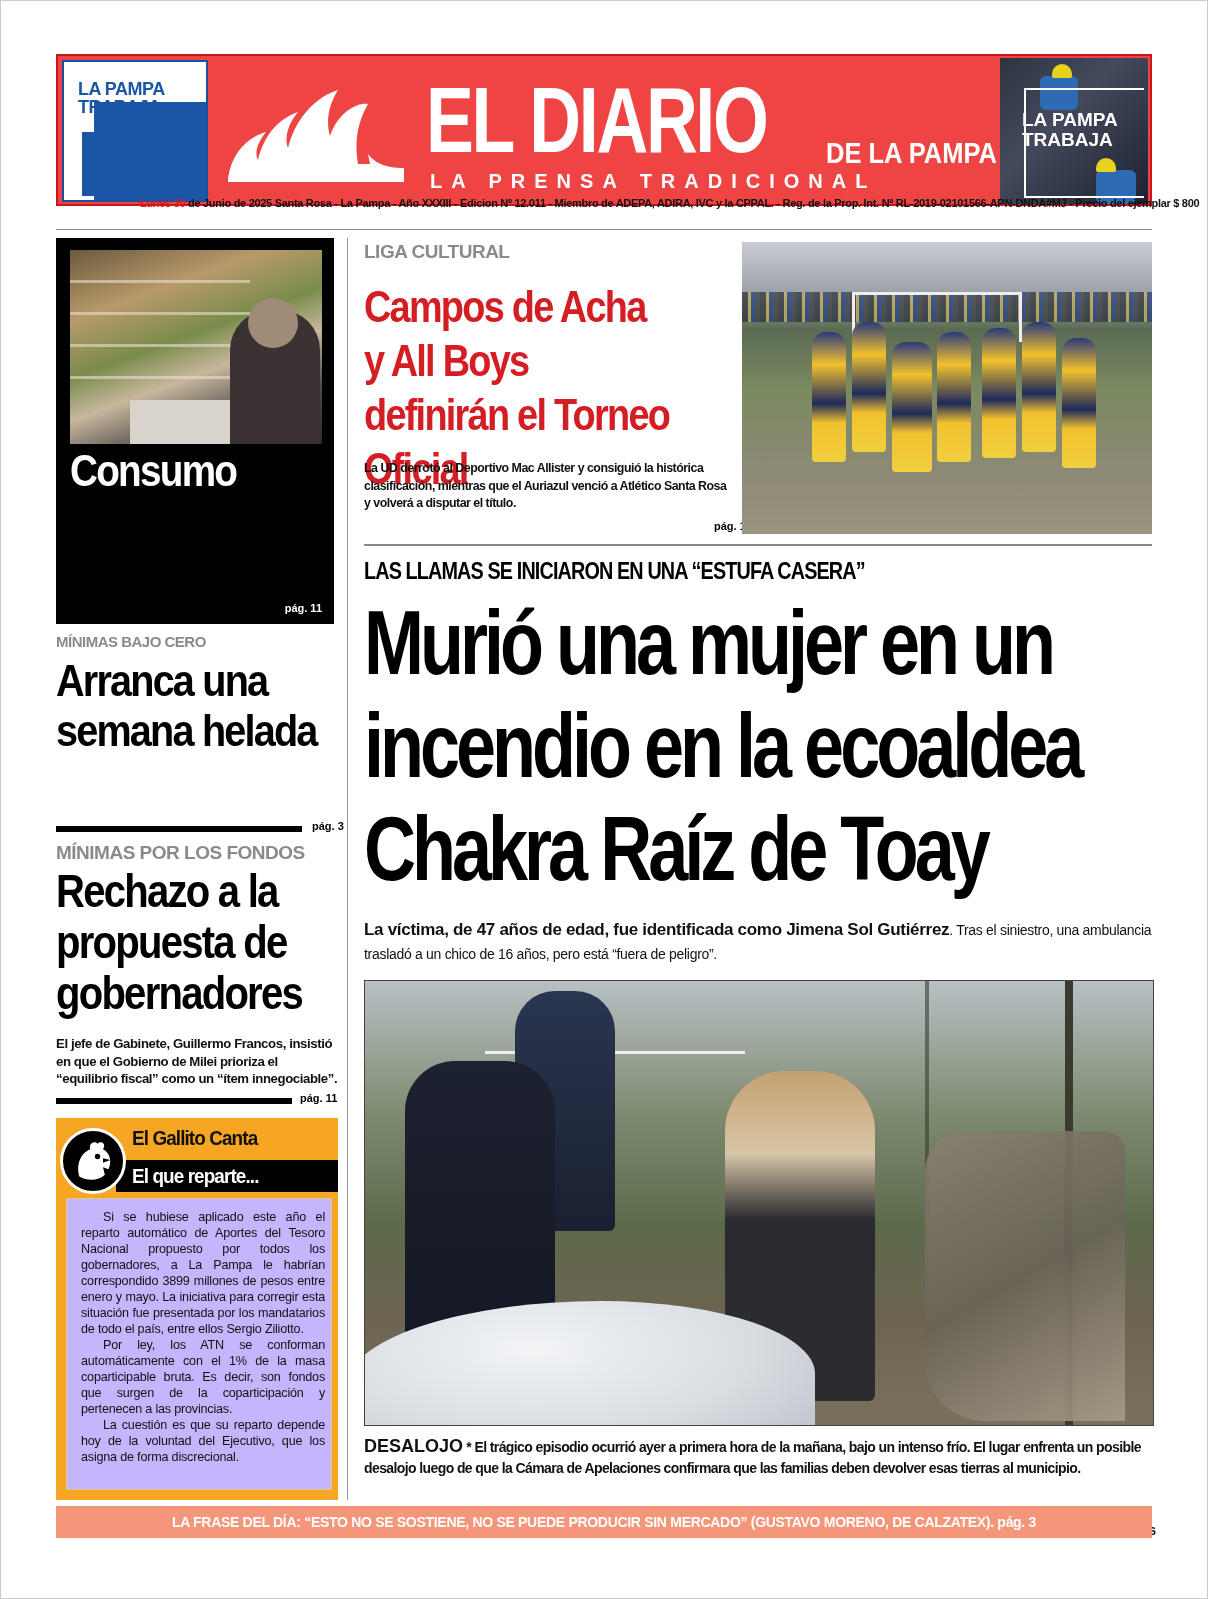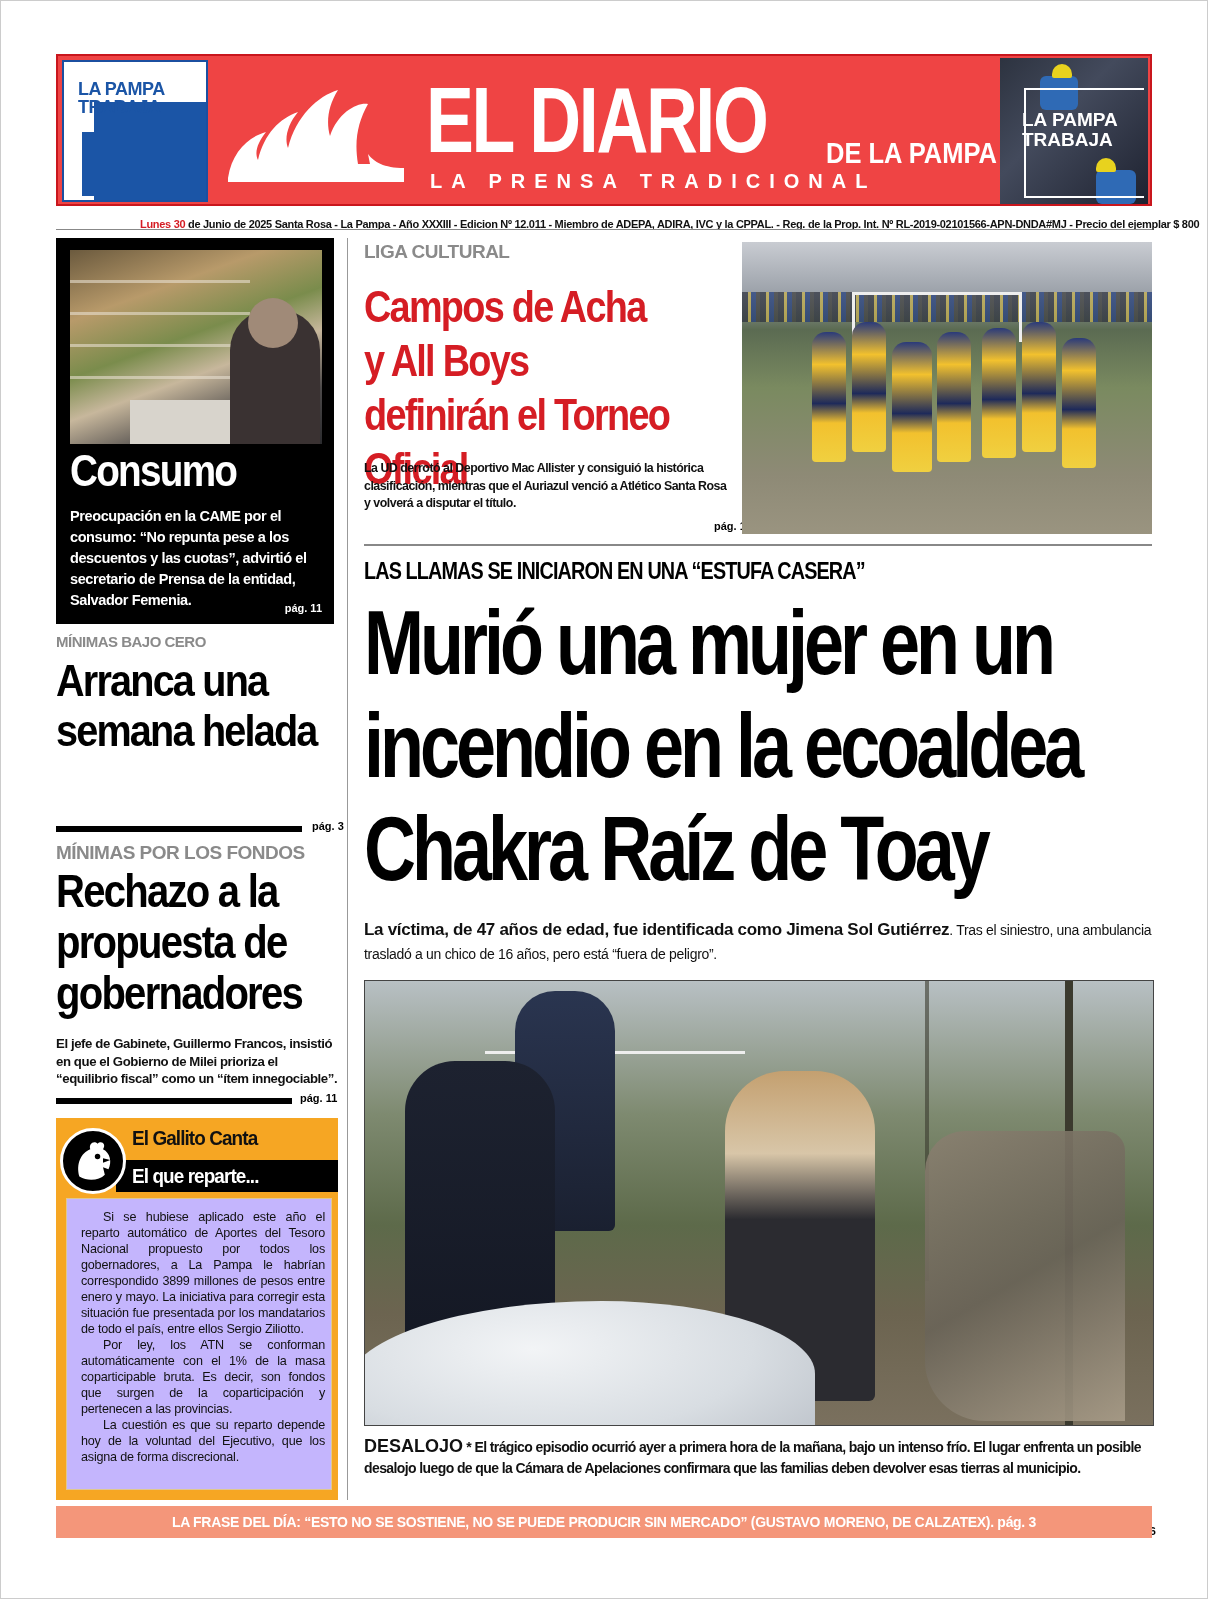--- a/index.html
+++ b/index.html
@@ -18,21 +18,21 @@
   #title-tag { left: 372px; top: 114px; color: #fff; font-weight: 700; font-size: 20px; letter-spacing: 9px; }
   #title-sub { left: 768px; top: 80px; color: #fff; font-weight: 900; font-size: 30px; transform: scaleX(0.85); transform-origin: left top; white-space: nowrap; }
   #lpt-right { left: 942px; top: 2px; width: 148px; height: 146px; background: linear-gradient(135deg, #2d3340 0%, #434a5c 40%, #1e2230 100%); overflow: hidden; }
   #lpt-right .outline { position: absolute; left: 24px; top: 30px; width: 120px; height: 110px; border: 2px solid #fff; border-right: none; }
   #lpt-right .t { position: absolute; left: 22px; top: 52px; color: #fff; font-weight: 900; font-size: 19px; line-height: 20px; }
   #lpt-right .hat1 { position:absolute; left: 52px; top: 6px; width: 20px; height: 14px; background:#e8d21e; border-radius: 10px 10px 2px 2px; }
   #lpt-right .hat2 { position:absolute; left: 96px; top: 100px; width: 20px; height: 14px; background:#e8d21e; border-radius: 10px 10px 2px 2px; }
   #lpt-right .worker1 { position:absolute; left: 40px; top: 18px; width: 38px; height: 34px; background:#2f6ab5; border-radius: 6px; }
   #lpt-right .worker2 { position:absolute; left: 96px; top: 112px; width: 40px; height: 34px; background:#2f6ab5; border-radius: 6px; }
 
-  #infoline { left: 140px; top: 218px; font-size: 11px; font-weight: 700; white-space: nowrap; letter-spacing: -0.3px; text-align: right; }
+  #infoline { left: 140px; top: 197px; font-size: 11px; font-weight: 700; white-space: nowrap; letter-spacing: -0.3px; text-align: right; }
   #infoline .red { color: #d51d24; }
   #rule-top { left: 56px; top: 229px; width: 1096px; height: 1px; background: #888; }
 
   
   #consumo-box { left: 56px; top: 238px; width: 278px; height: 386px; background: #000; }
   #consumo-photo { left: 14px; top: 12px; width: 252px; height: 194px; background: linear-gradient(160deg, #6b5a3e 0%, #b89a6a 25%, #7a8c4c 45%, #c7b79c 60%, #4d4a4a 80%, #2b2b2e 100%); overflow: hidden; }
   #consumo-photo .shelf { position: absolute; left: 0; width: 180px; height: 3px; background: #e8e0d0; opacity: 0.6; }
   #consumo-photo .person { position: absolute; left: 160px; top: 60px; width: 90px; height: 140px; background: #3a3232; border-radius: 40px 40px 0 0; }
   #consumo-photo .hair { position: absolute; left: 178px; top: 48px; width: 50px; height: 50px; background: #a08a78; border-radius: 50%; }
   #consumo-photo .counter { position: absolute; left: 60px; top: 150px; width: 120px; height: 44px; background: #d8d4cc; }
@@ -144,21 +144,20 @@
   <div id="consumo-photo" class="abs">
     <div class="shelf" style="top:30px"></div>
       <div class="shelf" style="top:62px"></div>
     <div class="shelf" style="top:94px"></div>
       <div class="shelf" style="top:126px"></div>
     <div class="counter"></div>
     <div class="person"></div>
       <div class="hair"></div>
   </div>
   <div id="consumo-title" class="abs">Consumo</div>
-  <div id="consumo-text" class="abs">Preocupación en la CAME por el consumo: “No repunta pese a los descuentos y las cuotas”, advirtió el secretario de Prensa de la entidad, Salvador Femenia.</div>
   <div id="consumo-pag" class="abs">pág. 11</div>
 </div>
 
 <div id="minimas-kicker" class="abs kicker">MÍNIMAS BAJO CERO</div>
 <div id="minimas-head" class="abs headline">Arranca una semana helada</div>
 <div id="minimas-bar" class="abs bar"></div>
 <div id="minimas-pag" class="abs pag">pág. 3</div>
 
 <div id="tension-kicker" class="abs kicker">MÍNIMAS POR LOS FONDOS</div>
 <div id="tension-head" class="abs headline">Rechazo a la propuesta de gobernadores</div>

